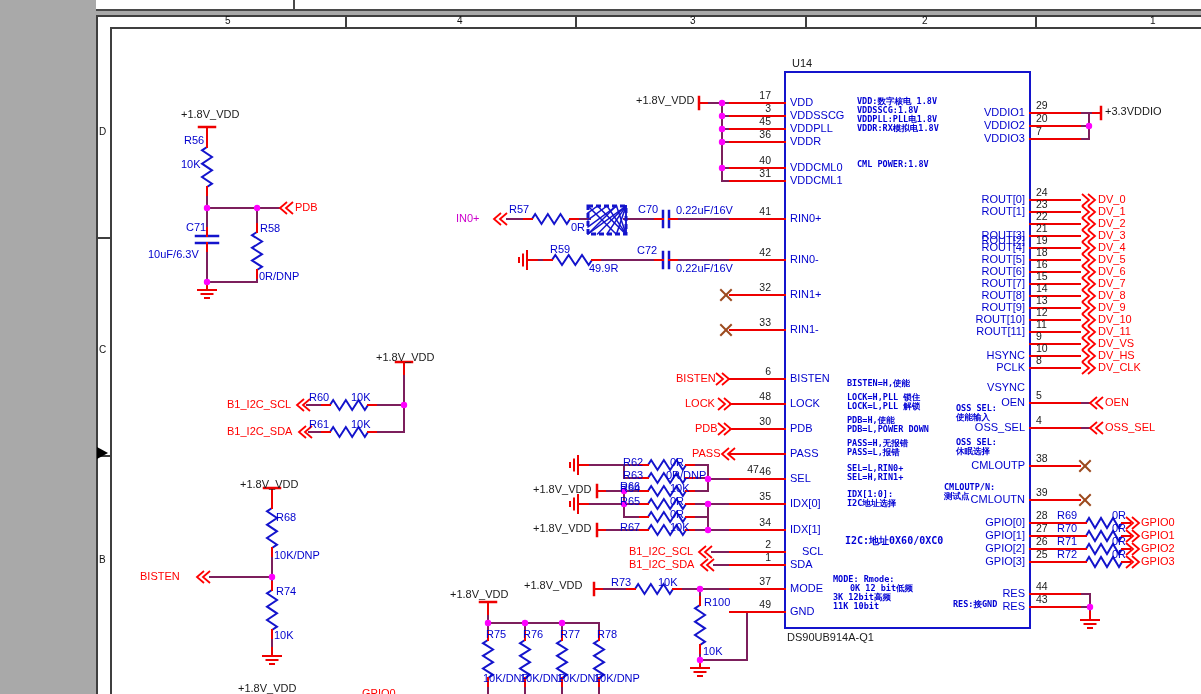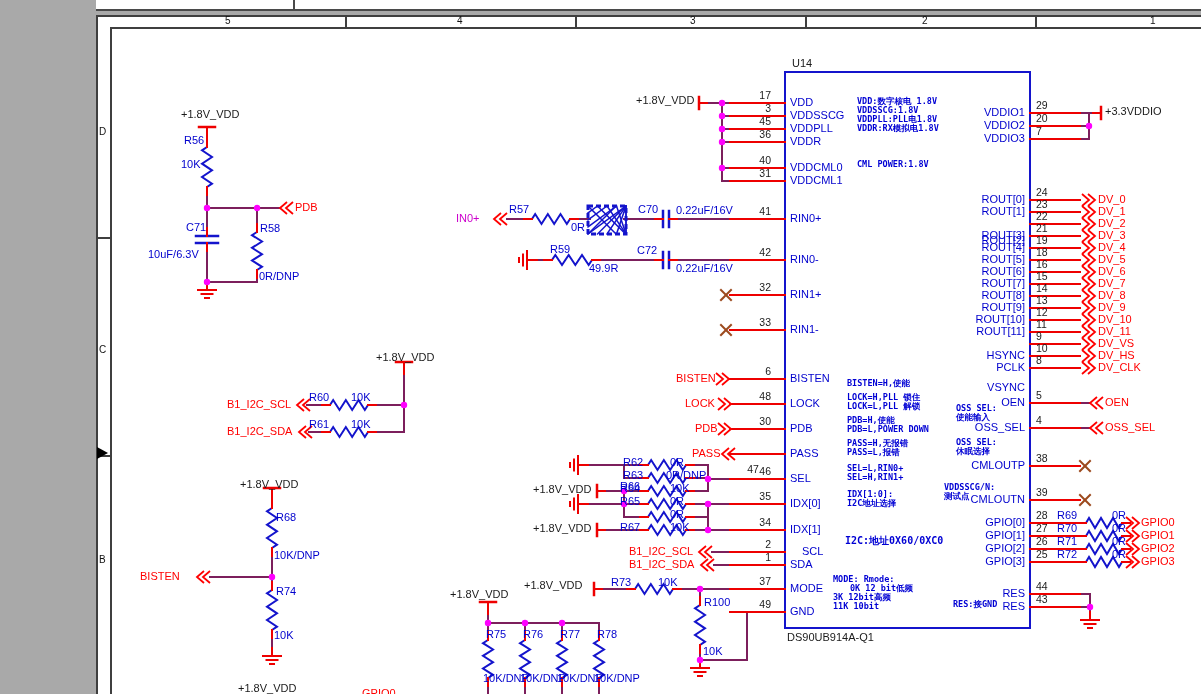--- a/index.html
+++ b/index.html
@@ -642,18 +642,18 @@
       <div class="t ann" style="left: 847px; top: 499px;">I2C地址选择</div>
       <div class="t ann" style="left: 845px; top: 536px; font-size: 10px;">I2C:地址0X60/0XC0</div>
       <div class="t ann" style="left: 833px; top: 575px;">MODE: Rmode:</div>
       <div class="t ann" style="left: 833px; top: 584px; margin-left: 17px;">0K  12 bit低频</div>
       <div class="t ann" style="left: 833px; top: 593px;">3K  12bit高频</div>
       <div class="t ann" style="left: 833px; top: 602px;">11K 10bit</div>
       <div class="t ann" style="left: 956px; top: 404px;">OSS SEL:</div>
       <div class="t ann" style="left: 956px; top: 413px;">使能输入</div>
       <div class="t ann" style="left: 956px; top: 438px;">OSS SEL:</div>
       <div class="t ann" style="left: 956px; top: 447px;">休眠选择</div>
-      <div class="t ann" style="left: 944px; top: 483px;">VDDSSCG/N:</div>
+      <div class="t ann" style="left: 944px; top: 483px;">CMLOUTP/N:</div>
       <div class="t ann" style="left: 944px; top: 492px;">测试点</div>
       <div class="t ann" style="left: 953px; top: 600px;">RES:接GND</div>
       <div class="t red" style="left: 362px; top: 688px;">GPIO0</div>
     </div>
 </div>
 
 </body></html>

